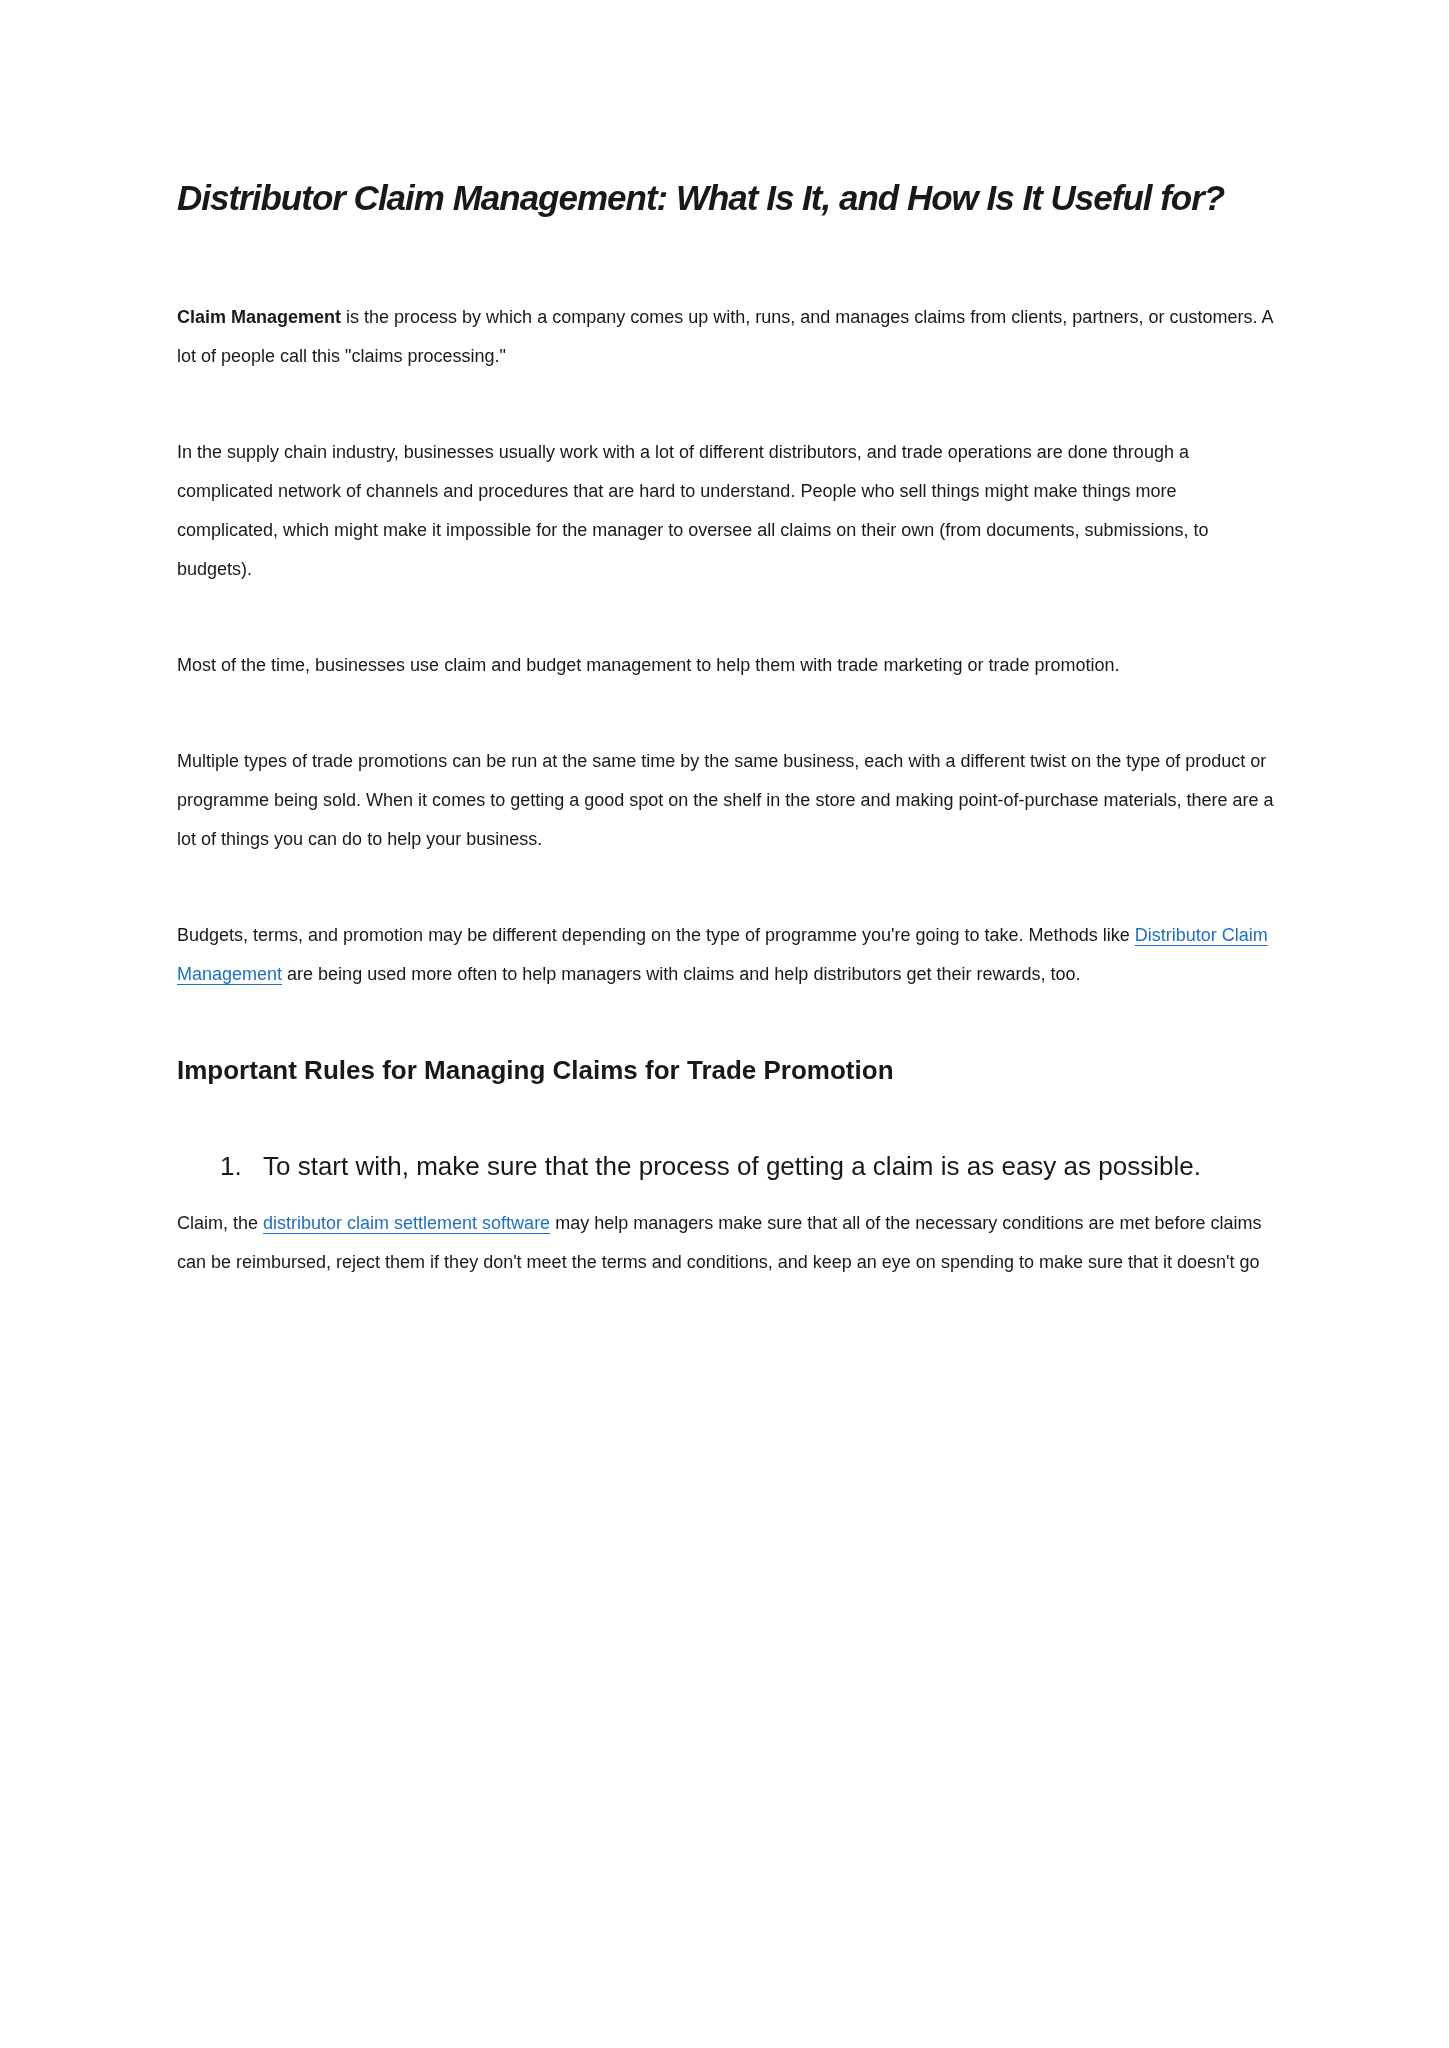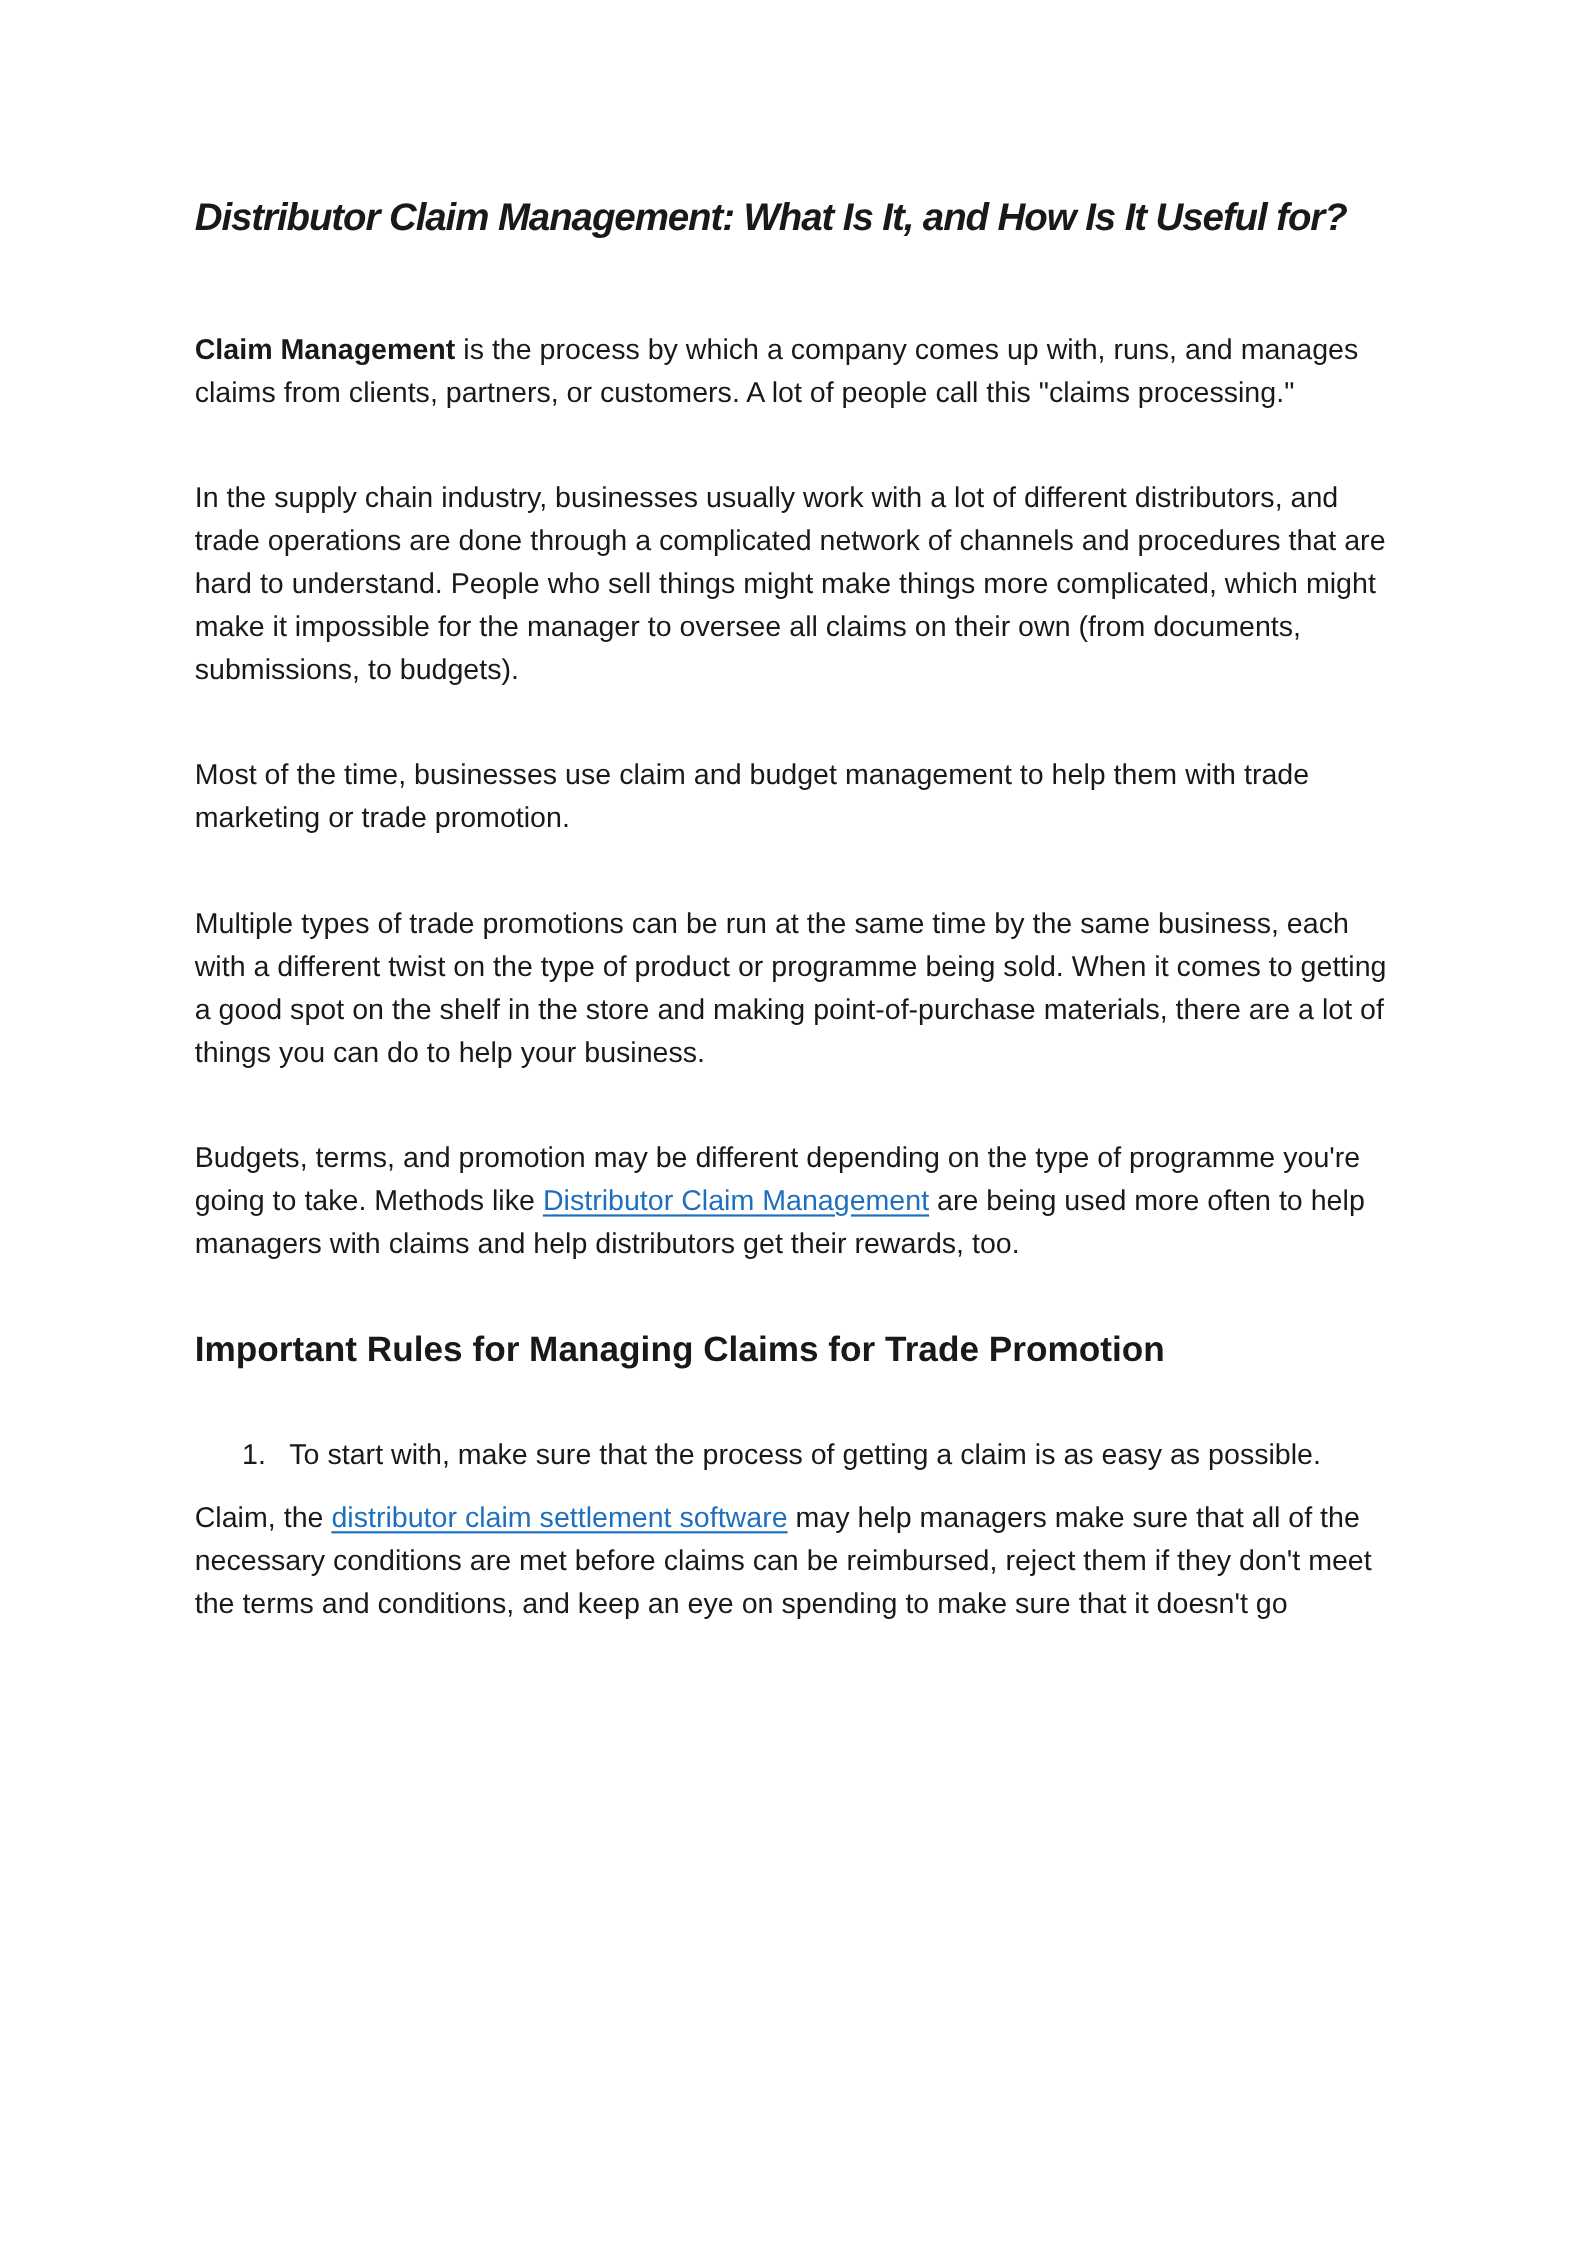--- a/index.html
+++ b/index.html
@@ -24,29 +24,29 @@
   .doc-title {
     font-size: 35px;
     font-weight: bold;
     line-height: 40px;
     letter-spacing: -1px;
     white-space: nowrap;
     margin: 0 0 80px 0;
     font-style: italic;
   }
   .para {
-    font-size: 26px;
+    font-size: 18px;
     line-height: 39px;
     margin: 0 0 57px 0;
   }
   .bold-run {
     font-weight: bold;
   }
   .doc-heading {
-    font-size: 32px;
+    font-size: 26px;
     line-height: 39px;
     font-weight: bold;
     margin: 0 0 57px 0;
   }
   .heading-rules {
     margin-top: 54px;
   }
   .heading-system {
     margin-top: 21px;
   }

